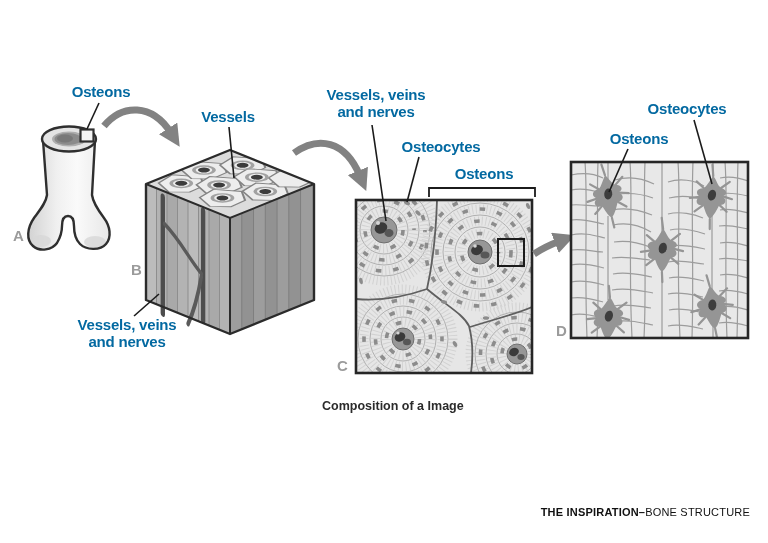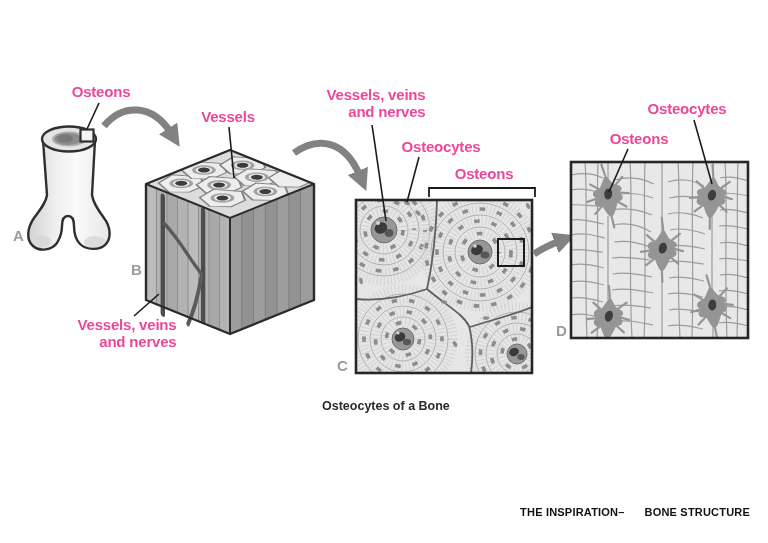--- a/index.html
+++ b/index.html
@@ -1,27 +1,27 @@
 <!DOCTYPE html>
 <html><head>
 <meta charset="utf-8">
 <style>
   html,body{margin:0;padding:0;background:#fff;}
   #stage{position:relative;width:768px;height:543px;background:#ffffff;overflow:hidden;
          font-family:"Liberation Sans",sans-serif;}
   #art{position:absolute;left:0;top:0;}
-  .lbl{position:absolute;font:700 15px "Liberation Sans",sans-serif;color:#ec4899;
-       letter-spacing:-0.2px;line-height:1.1;white-space:pre-line;text-align:right;
+  .lbl{position:absolute;font:700 15px "Liberation Sans",sans-serif;color:#0369a1;
+       letter-spacing:-0.2px;line-height:1.1;white-space:pre-line;text-align:center;
        transform:translateX(-50%);}
   .letter{position:absolute;font:700 15px "Liberation Sans",sans-serif;color:#9b9b9b;}
   .caption{position:absolute;font:700 12.5px "Liberation Sans",sans-serif;color:#2b2b2b;}
   .src{position:absolute;font:400 9px "Liberation Sans",sans-serif;color:#333;}
   .brand{position:absolute;right:18px;top:506px;font:700 11px "Liberation Sans",sans-serif;
          color:#111;letter-spacing:0.2px;}
-  .brand .rest{font-weight:700;margin-left:20px;}
+  .brand .rest{font-weight:400;margin-left:0;}
 </style>
 </head>
 <body>
 
 <div id="stage">
 
 <svg id="art" width="768" height="543" viewBox="0 0 768 543">
   <defs>
     <marker id="ah" viewBox="0 0 10 10" refX="2.5" refY="5" markerWidth="3.1" markerHeight="3.1" orient="auto">
       <path d="M0,0 L10,5 L0,10 Z" fill="#828282"></path>
@@ -313,17 +313,17 @@
 <div class="lbl" style="left:441px;top:139px">Osteocytes</div>
 <div class="lbl" style="left:484px;top:166px">Osteons</div>
 <div class="lbl" style="left:639px;top:131px">Osteons</div>
 <div class="lbl" style="left:687px;top:101px">Osteocytes</div>
 
 <div class="letter" style="left:13px;top:227px">A</div>
 <div class="letter" style="left:131px;top:261px">B</div>
 <div class="letter" style="left:337px;top:357px">C</div>
 <div class="letter" style="left:556px;top:322px">D</div>
 
-<div class="caption" style="left:322px;top:399px">Osteocytes of a Bone</div>
+<div class="caption" style="left:322px;top:399px">Composition of a Image</div>
 
 <div class="brand"><span>THE INSPIRATION–</span><span class="rest">BONE STRUCTURE</span></div>
 
 </div>
 
 </body></html>

